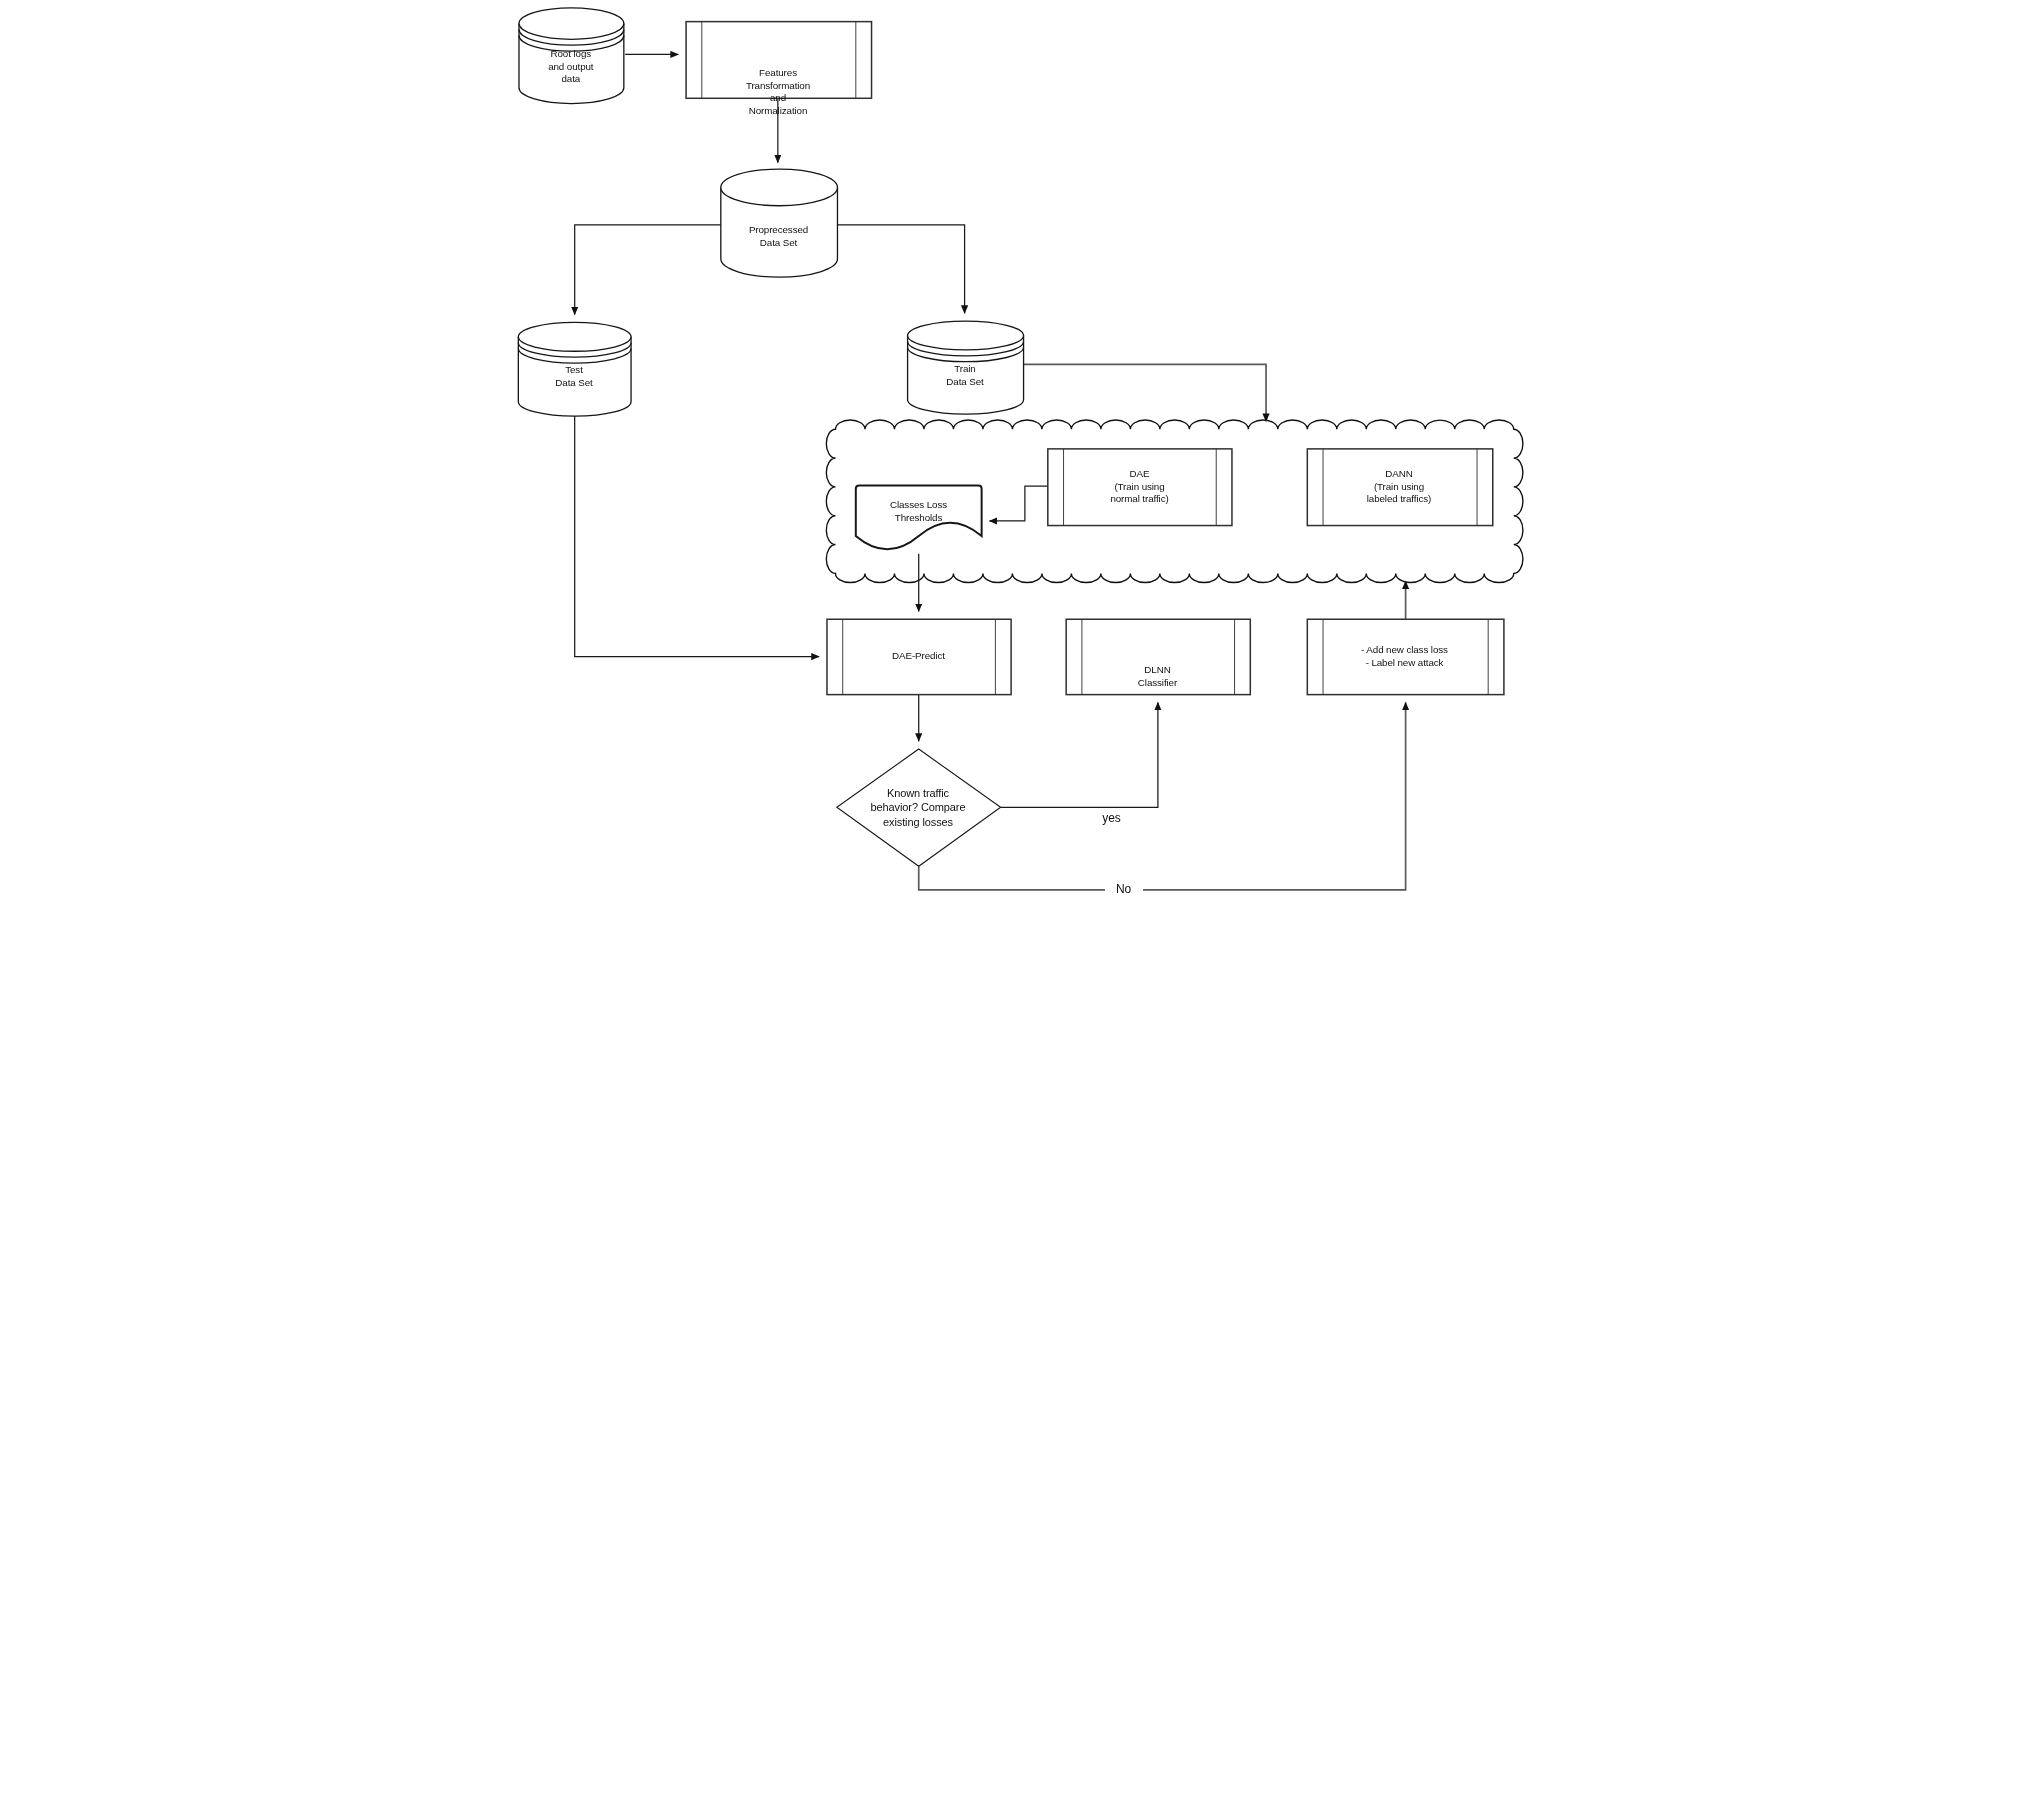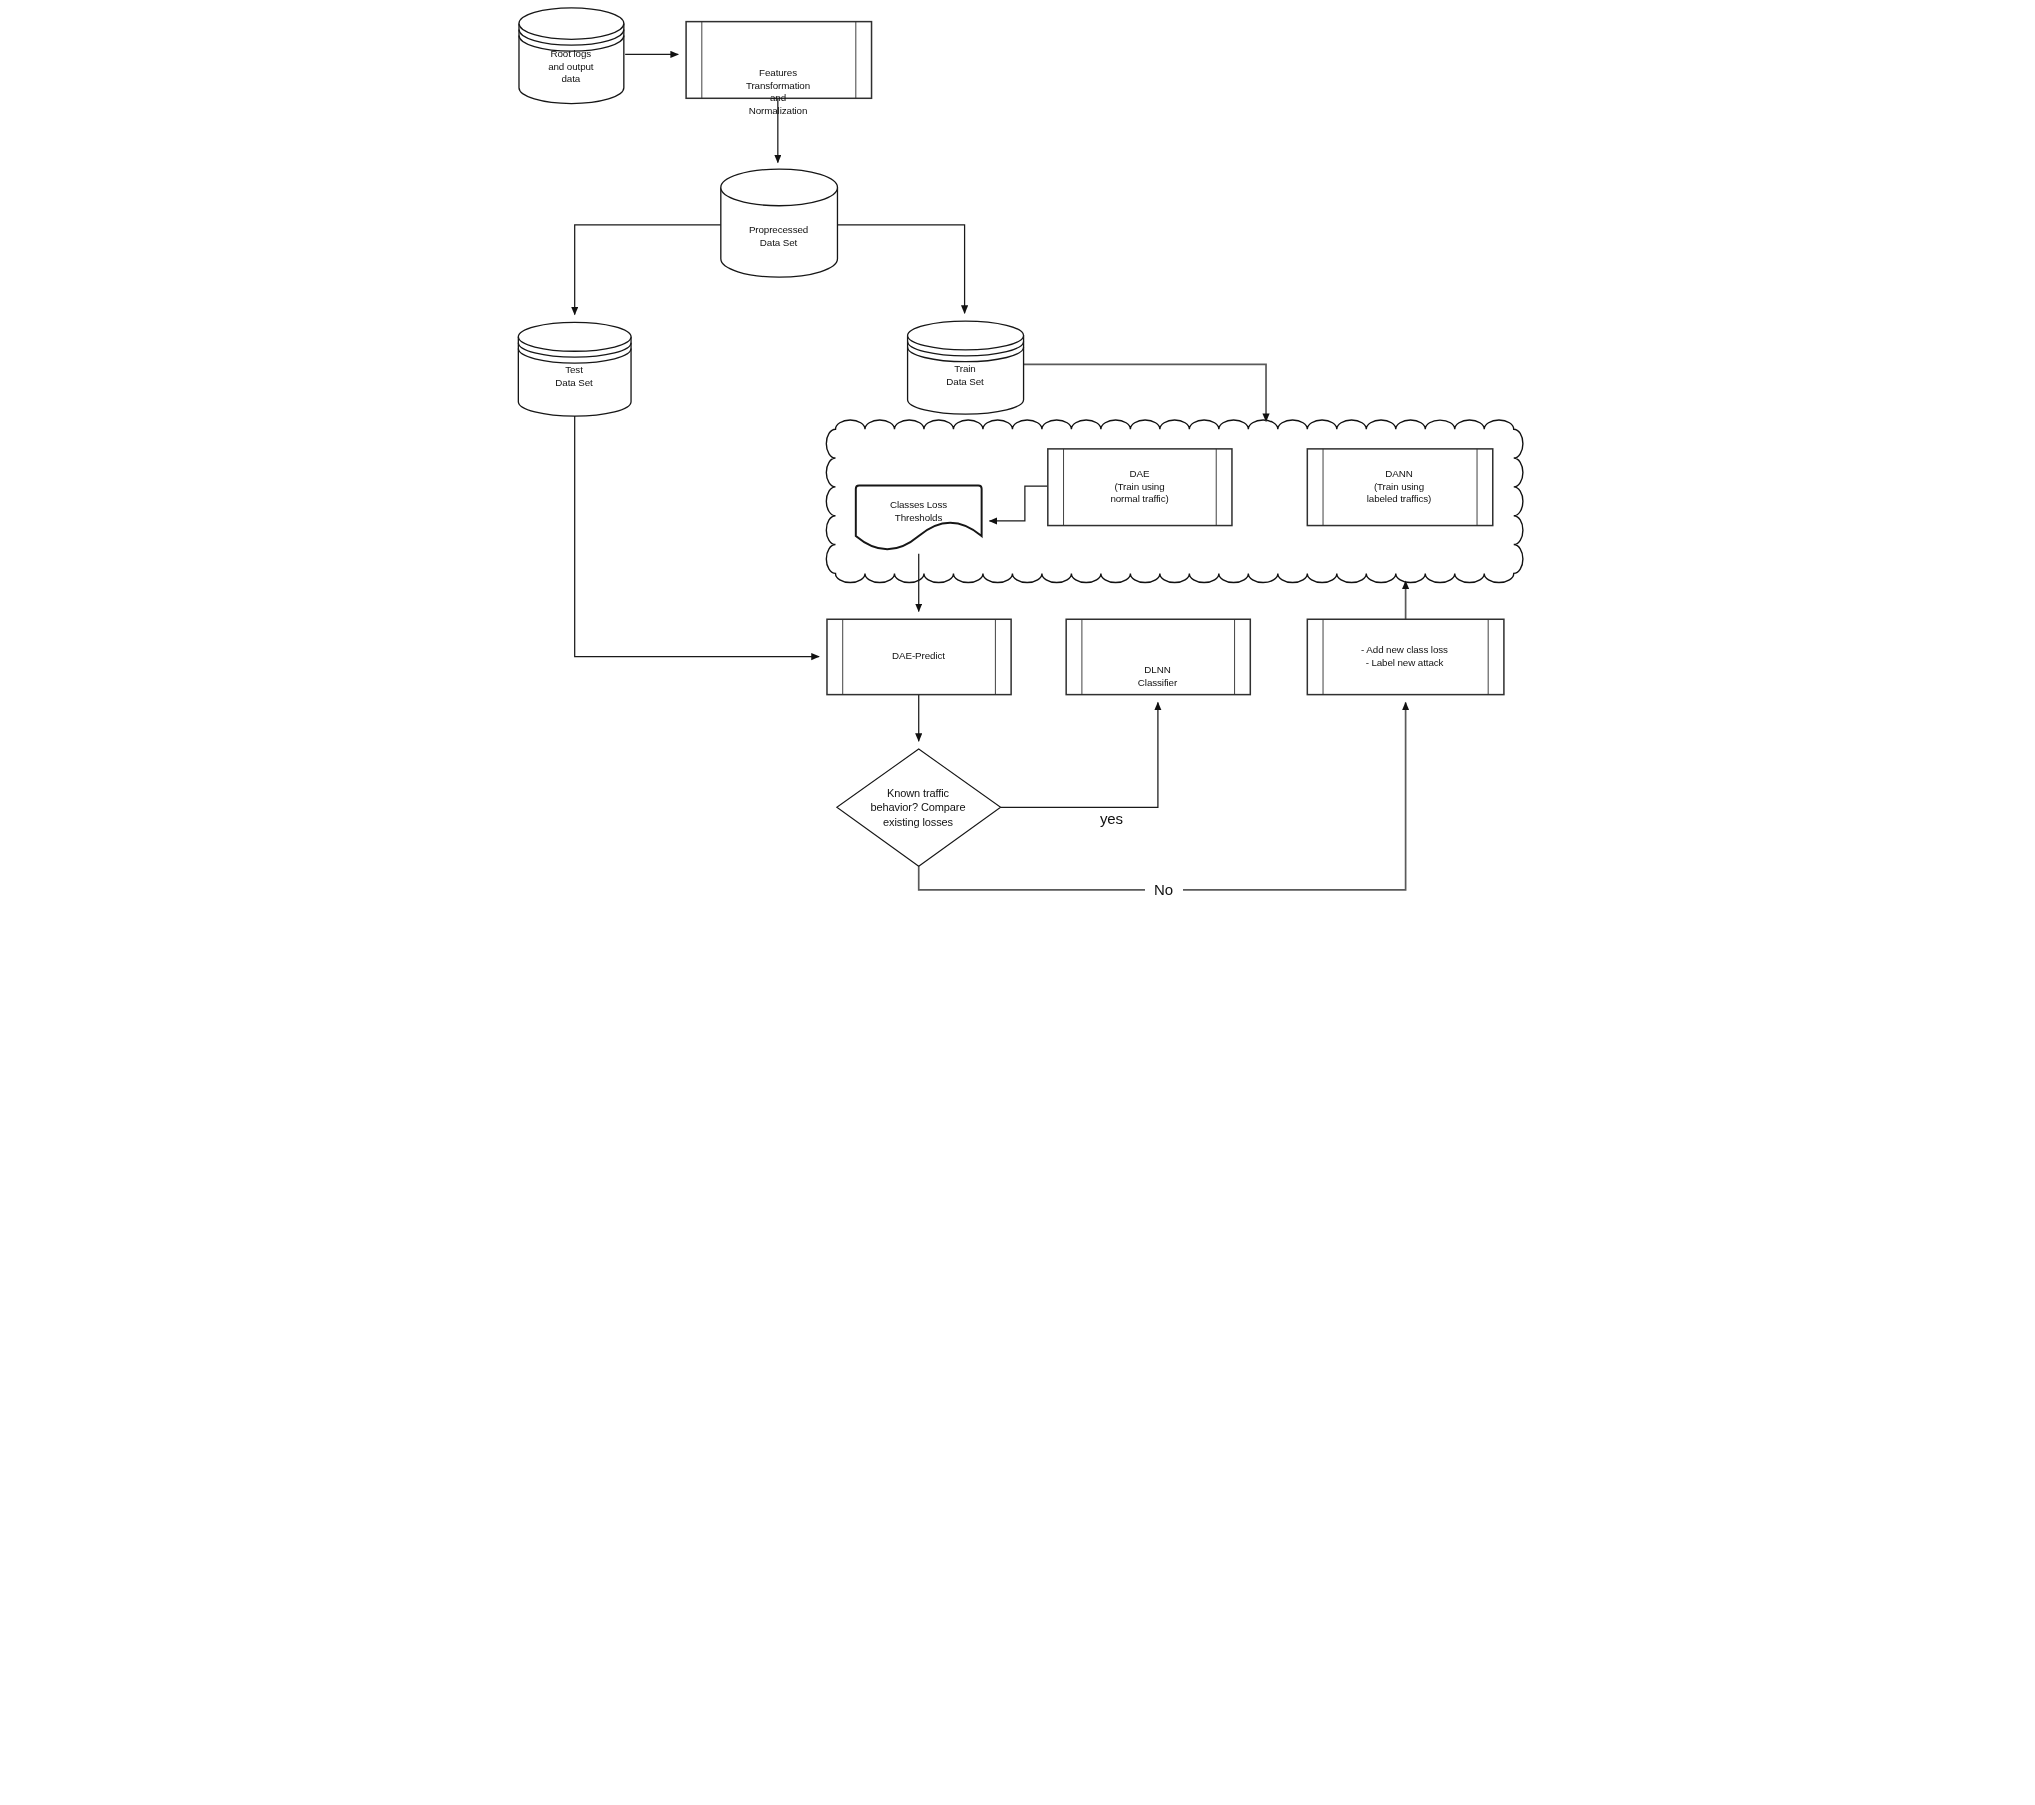--- a/index.html
+++ b/index.html
@@ -15,21 +15,21 @@
   .lbl{
     position:absolute;
     display:flex;align-items:center;justify-content:center;
     text-align:center;
     white-space:pre-line;
     color:#101010;
     font-size:9.8px;line-height:1.28;letter-spacing:-0.1px;
     pointer-events:none;
   }
   .lbl.small{font-size:11px;}
-  .lbl.edge{font-size:15px;text-align:right;}
+  .lbl.edge{font-size:12px;text-align:right;}
   .lbl.onl{background:#ffffff;padding:0 2px;}
   
   .shape{fill:#ffffff;stroke:#161616;stroke-width:2;}
   .shape.thick{stroke-width:3;}
   .box{fill:#ffffff;stroke:#303030;stroke-width:2.3;}
   .innerline{stroke:#303030;stroke-width:1.4;}
   .edgeline{fill:none;stroke:#1a1a1a;stroke-width:1.9;}
   .edgeline.gray{stroke:#5a5a5a;stroke-width:2.6;}
   .arcline{fill:none;stroke:#161616;stroke-width:2;}
   .cloud{fill:none;stroke:#111111;stroke-width:2.1;}
@@ -164,16 +164,16 @@
 
   <div class="lbl" style="left:803px;top:624px;width:186px;height:65px;">- Add new class loss
 - Label new attack</div>
 
   <div class="lbl small" style="left:336px;top:765px;width:147px;height:85px;">Known traffic
 behavior? Compare
 existing losses</div>
 
   <div class="lbl edge" style="left:580px;top:811px;width:46px;height:14.4px;">yes</div>
 
-  <div class="lbl edge onl" style="left:636px;top:882px;width:34px;height:15.7px;">No</div>
+  <div class="lbl edge onl" style="left:596px;top:882px;width:34px;height:15.7px;">No</div>
 
 </div>
 
 
 </body></html>

